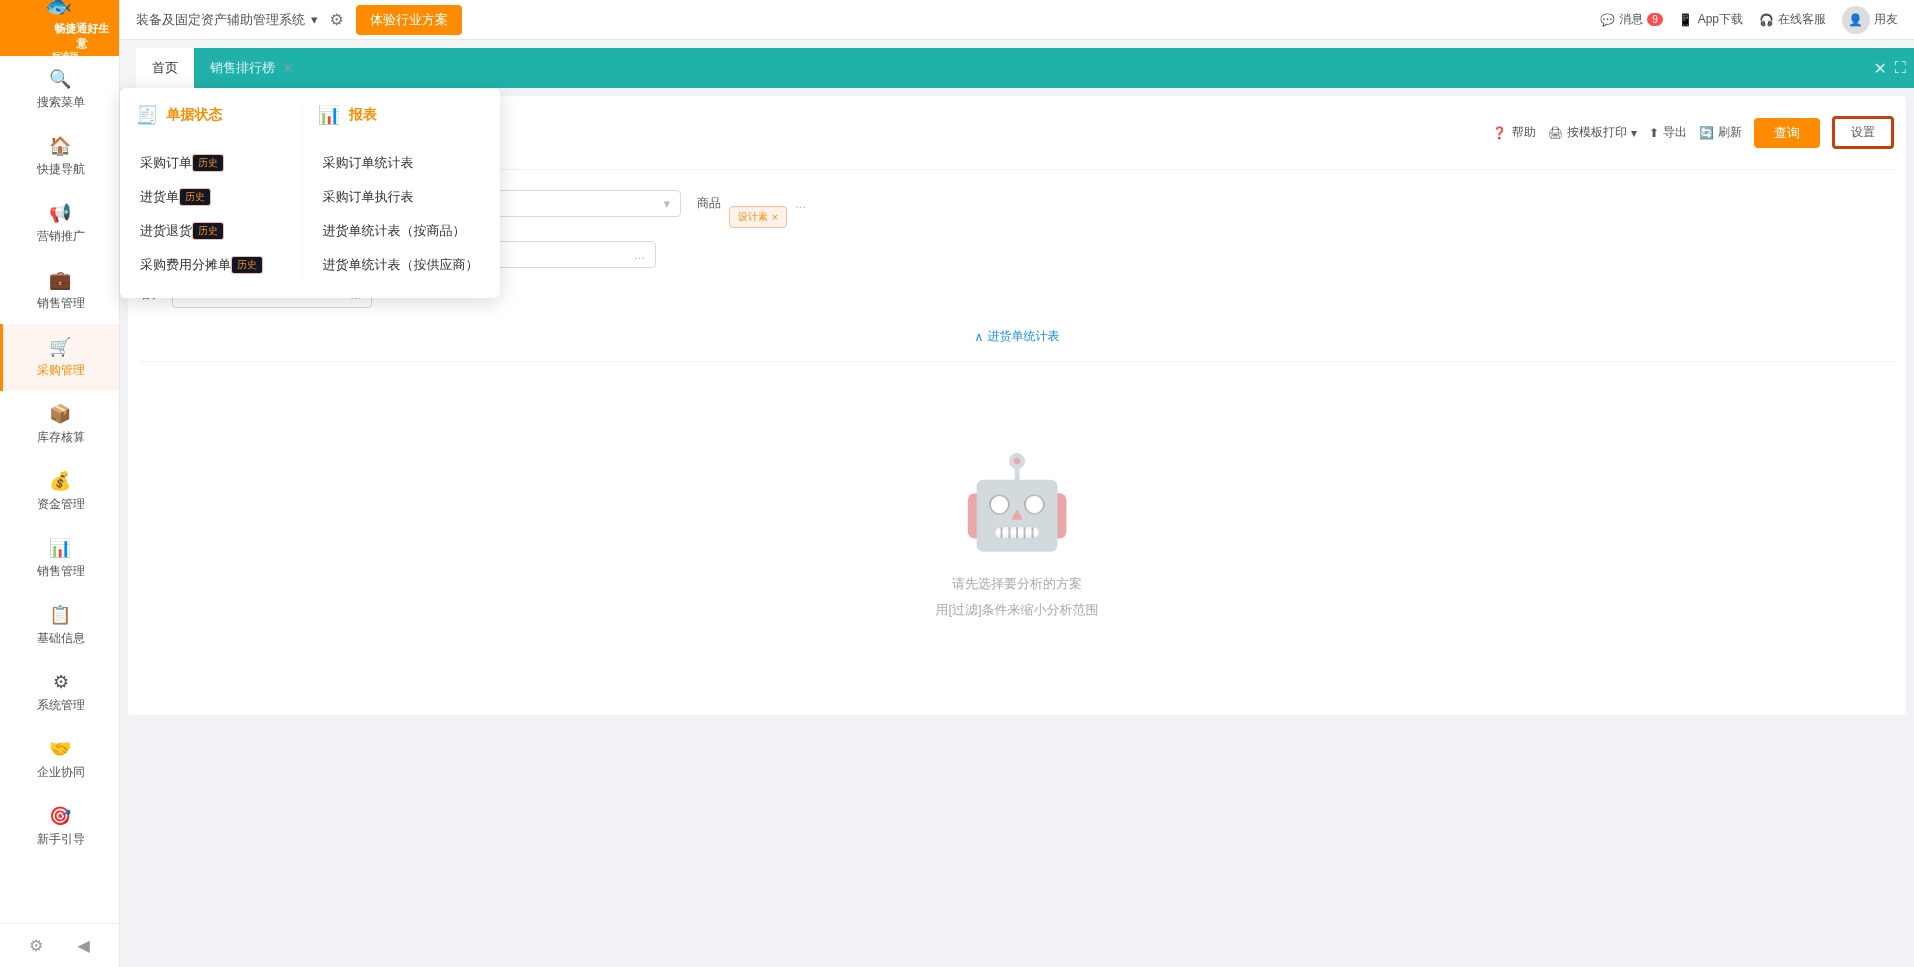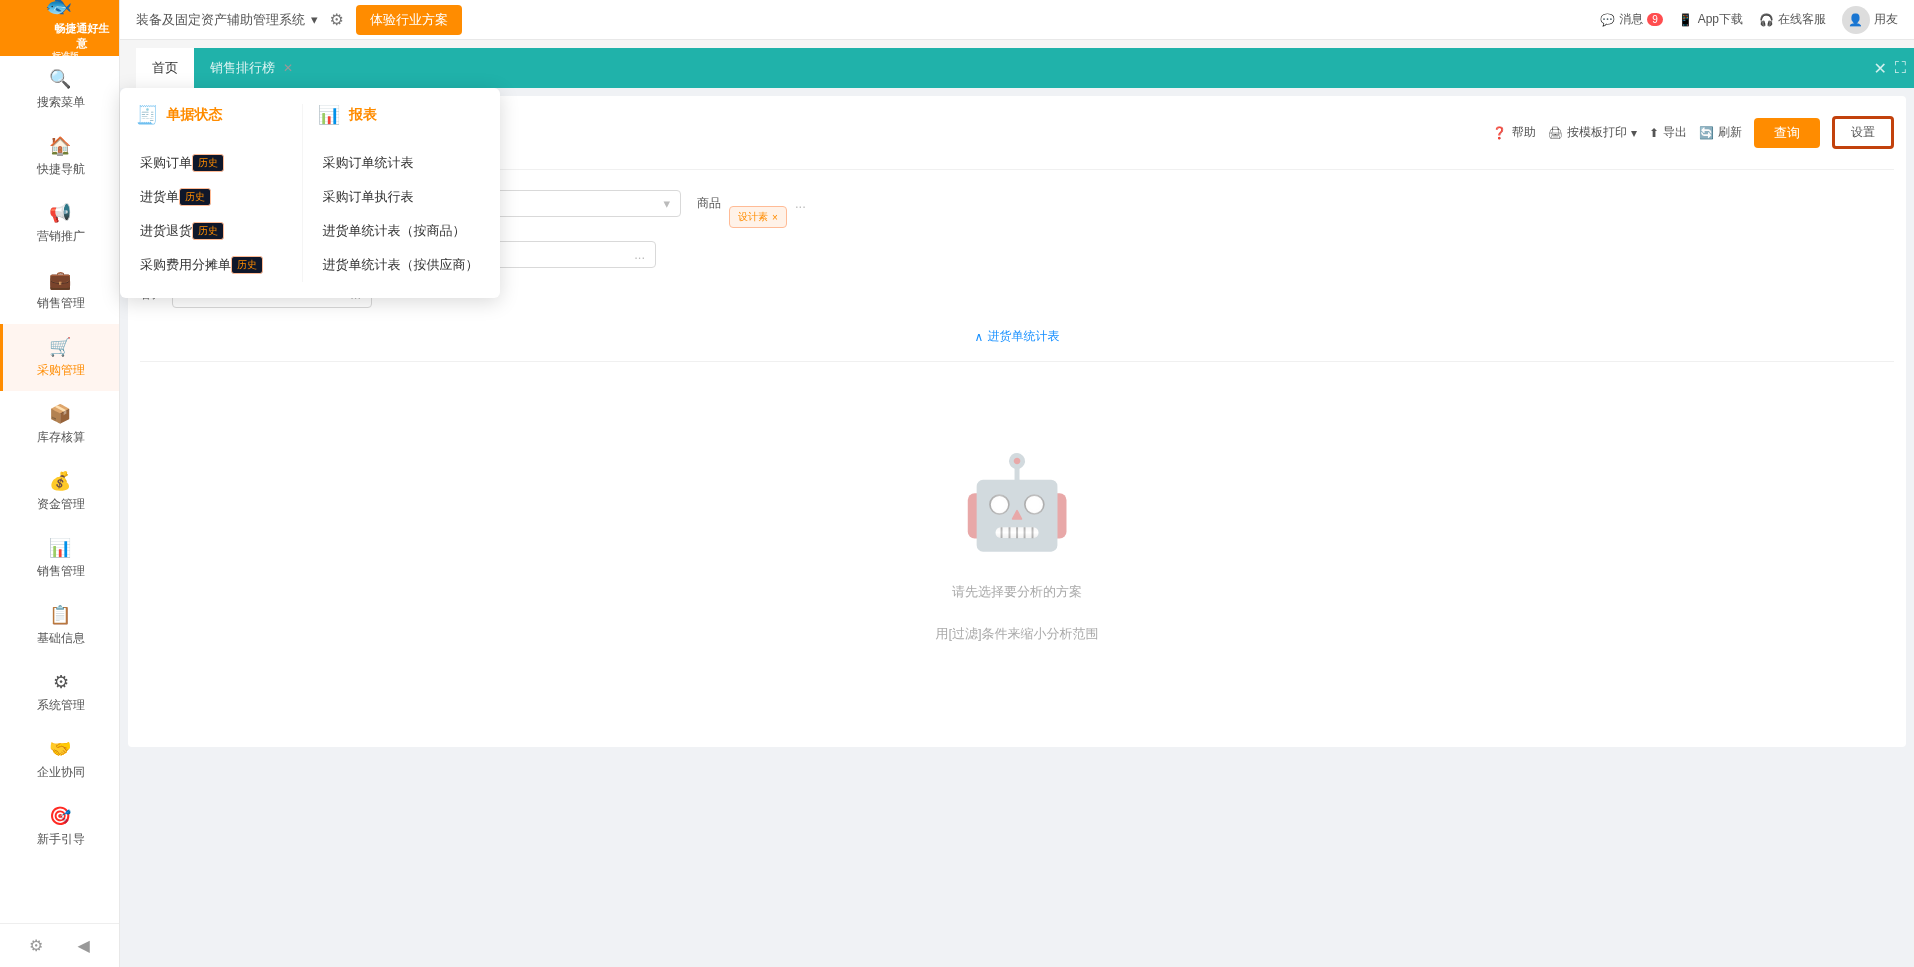--- a/index.html
+++ b/index.html
@@ -91,21 +91,21 @@
     .filter-tag-close { cursor: pointer; color: #ff8c00; }
     .collapse-btn { display: flex; align-items: center; gap: 4px; color: #1890ff; cursor: pointer; font-size: 12px; justify-content: center; padding: 8px; }
     .divider { border: none; border-top: 1px solid #f0f0f0; margin: 8px 0; }
     .dotdotdot { color: #bbb; cursor: pointer; }
 
     .empty-state {
       display: flex; flex-direction: column; align-items: center; justify-content: center;
       padding: 80px 0; color: #bbb; font-size: 13px;
     }
     .empty-state .empty-icon { font-size: 80px; margin-bottom: 16px; opacity: 0.4; }
-    .empty-state p { margin: 12px 0; color: #aaa; }
+    .empty-state p { margin: 4px 0; color: #aaa; }
 
     
     .dropdown-overlay {
       position: fixed; left: 120px; top: 88px; width: 380px;
       background: #fff; border-radius: 6px; box-shadow: 0 4px 20px rgba(0,0,0,0.15);
       z-index: 200; display: flex; padding: 16px;
     }
     .dropdown-col { flex: 1; }
     .dropdown-col-title {
       display: flex; align-items: center; gap: 8px; color: #ff8c00; font-size: 14px;

